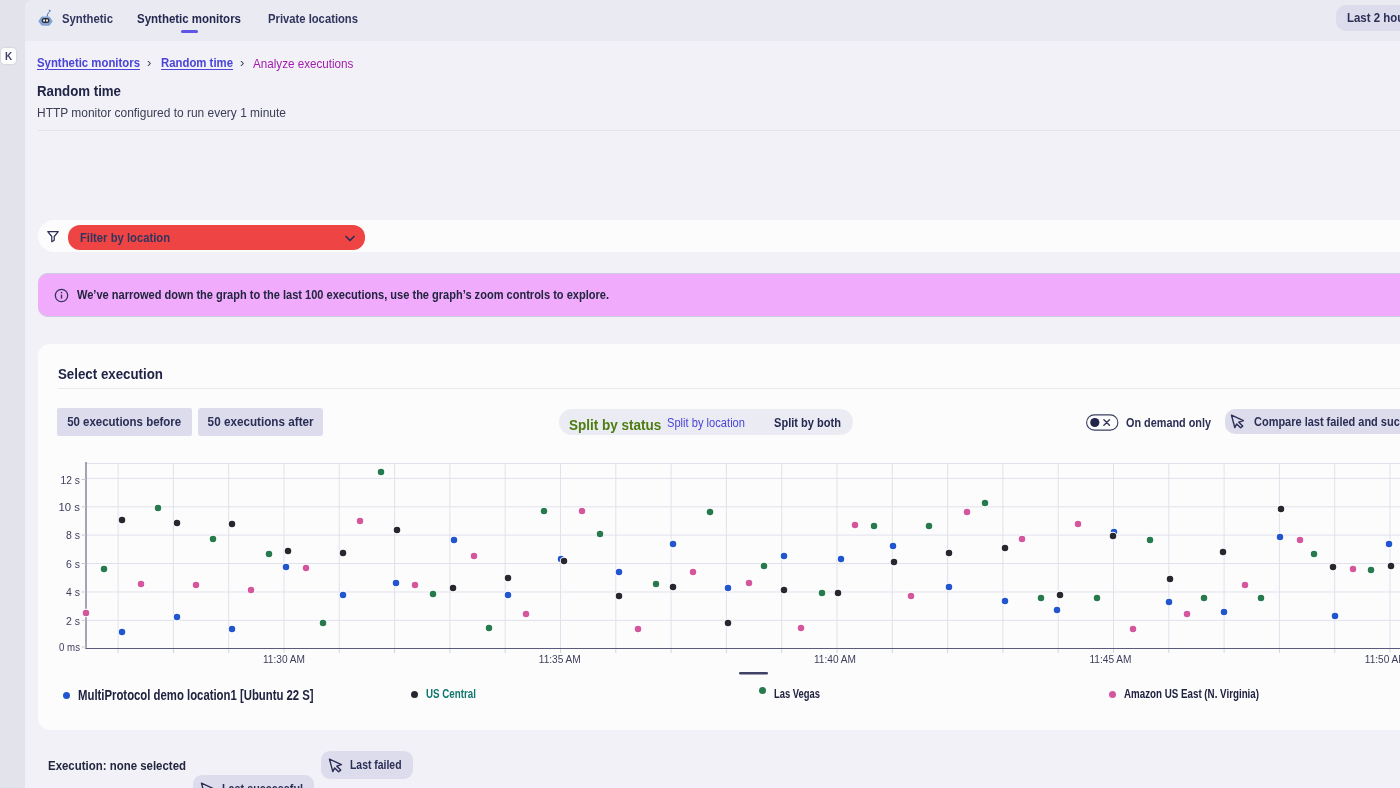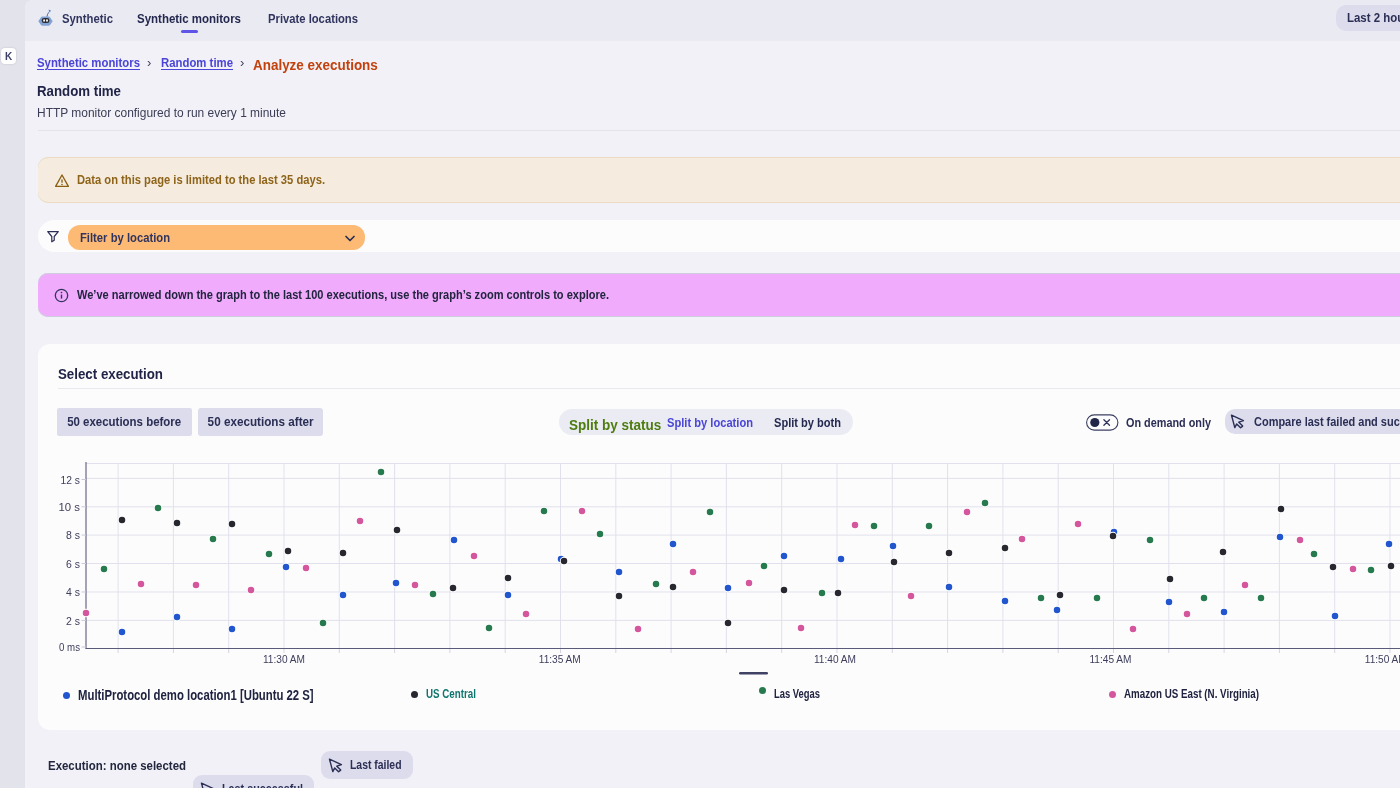--- a/index.html
+++ b/index.html
@@ -30,40 +30,32 @@
   <div class="abs" style="left:156px; top:30px; width:17px; height:3px; border-radius:2px; background:#5e55e7;"></div>
   <div class="abs navtxt" style="left:243px; top:12px;"><span class="fit" id="nav3" style="transform-origin:left center; transform:scaleX(0.8996);">Private locations</span></div>
   <div class="abs pill" style="left:1311px; top:5px; width:130px; height:26px; justify-content:flex-start; padding-left:11px; border-radius:10px;">
       <span class="fit" id="last2h" style="transform-origin:left center; transform:scaleX(0.9149);">Last 2 hours</span>
     </div>
 
   <div class="abs link" style="left:12px; top:56px;"><span class="fit" id="bc1" style="transform-origin:left center; transform:scaleX(0.9097);">Synthetic monitors</span></div>
   <div class="abs" style="left:122px; top:55px; font-size:13px; color:#40435f;">›</div>
   <div class="abs link" style="left:136px; top:56px;"><span class="fit" id="bc2" style="transform-origin:left center; transform:scaleX(0.9092);">Random time</span></div>
   <div class="abs" style="left:215px; top:55px; font-size:13px; color:#40435f;">›</div>
-  <div class="abs" style="left:228px; top:56px; font-size:15px; font-weight:bold; color:#c2410c;"><span class="fit" id="bc3" style="transform-origin:left center; transform:scaleX(0.8964);">Analyze executions</span></div>
+  <div class="abs" style="left:228px; top:56px; font-size:13px; font-weight:normal; color:#a21caf;"><span class="fit" id="bc3" style="transform-origin:left center; transform:scaleX(0.8964);">Analyze executions</span></div>
 
   <div class="abs" style="left:12px; top:83px; font-size:14px; font-weight:bold; color:#212447;"><span class="fit" id="title" style="transform-origin:left center; transform:scaleX(0.9471);">Random time</span></div>
   <div class="abs" style="left:12px; top:106px; font-size:12px; color:#3a3d55;"><span class="fit" id="subtitle" style="transform-origin:left center; transform:scaleX(0.9964);">HTTP monitor configured to run every 1 minute</span></div>
   <div class="abs" style="left:13px; top:129.5px; width:1362px; height:1px; background:#e2e2e8;"></div>
 
-  <div class="abs" style="left:13px; top:157px; width:1362px; height:46px; background:#f5ecdf; box-shadow:inset 0 1px 0 #eadbc2, inset 0 -1px 0 #eadbc2; border-radius:10px 0 0 10px;">
-    <svg class="abs" style="left:16px; top:16px;" width="16" height="16" viewBox="0 0 18 18">
-      <path d="M9 2.2 L16.2 15 L1.8 15 Z" fill="none" stroke="#8a5f12" stroke-width="1.5" stroke-linejoin="round"></path>
-      <line x1="9" y1="7.2" x2="9" y2="11" stroke="#8a5f12" stroke-width="1.5"></line>
-      <circle cx="9" cy="12.9" r="0.9" fill="#8a5f12"></circle>
-    </svg>
-    <div class="abs" style="left:39px; top:16px; font-size:12.5px; font-weight:bold; color:#8f641a;"><span class="fit" id="warn" style="transform-origin:left center; transform:scaleX(0.8948);">Data on this page is limited to the last 35 days.</span></div>
-  </div>
 
   <div class="abs" style="left:13px; top:220px; width:1362px; height:32px; background:#fcfcfd; border-radius:16px 0 0 16px;">
     <svg class="abs" style="left:8px; top:10px;" width="14" height="13" viewBox="0 0 16 16">
       <path d="M1.5 2 L14.5 2 L9.5 8 L9.5 12.5 L6.5 14.5 L6.5 8 Z" fill="none" stroke="#2b2e55" stroke-width="1.5" stroke-linejoin="round"></path>
     </svg>
-    <div class="abs" style="left:30px; top:5px; width:297px; height:25px; background:#fdba74; border-radius:12px;">
+    <div class="abs" style="left:30px; top:5px; width:297px; height:25px; background:#ef4444; border-radius:12px;">
       <div class="abs" style="left:12px; top:5.5px; font-size:12.5px; font-weight:bold; color:#31355e;"><span class="fit" id="filter" style="transform-origin:left center; transform:scaleX(0.8999);">Filter by location</span></div>
       <svg class="abs" style="left:276px; top:8.5px;" width="12" height="9" viewBox="0 0 12 9">
           <path d="M2 2.5 L6 6.5 L10 2.5" fill="none" stroke="#2b2e55" stroke-width="1.7" stroke-linecap="round" stroke-linejoin="round"></path>
         </svg>
     </div>
   </div>
 
   <div class="abs" style="left:13px; top:273px; width:1362px; height:44px; background:#f0abfc; box-shadow:inset 0 1px 0 #cdcddf, inset 0 -1px 0 #cdcddf; border-radius:10px 0 0 10px;">
     <svg class="abs" style="left:16px; top:15px;" width="15" height="15" viewBox="0 0 16 16">
       <circle cx="8" cy="8" r="6.6" fill="none" stroke="#33365c" stroke-width="1.4"></circle>
@@ -79,21 +71,21 @@
   </div>
 
   <div class="abs pill" style="left:32px; top:408px; width:135px; height:28px; border-radius:2px;">
       <span class="fit" id="b1" style="transform-origin:center center; transform:scaleX(0.9167);">50 executions before</span>
     </div>
   <div class="abs pill" style="left:173px; top:408px; width:125px; height:28px; border-radius:3px;">
       <span class="fit" id="b2" style="transform-origin:center center; transform:scaleX(0.9360);">50 executions after</span>
     </div>
   <div class="abs" style="left:534px; top:408.5px; width:294px; height:26px; background:#ebebf3; border-radius:13px;"></div>
   <div class="abs" style="left:544px; top:416px; font-size:15px; font-weight:bold; color:#4d7c0f;"><span class="fit" id="s1" style="transform-origin:left center; transform:scaleX(0.9012);">Split by status</span></div>
-  <div class="abs" style="left:642px; top:416px; font-size:12.5px; font-weight:bold; color:#4a45d6;"><span class="fit" id="s2" style="transform-origin:left center; transform:scaleX(0.8908);">Split by location</span></div>
+  <div class="abs" style="left:642px; top:416px; font-size:12.5px; font-weight:normal; color:#4a45d6;"><span class="fit" id="s2" style="transform-origin:left center; transform:scaleX(0.8908);">Split by location</span></div>
   <div class="abs" style="left:749px; top:416px; font-size:12.5px; font-weight:bold; color:#24284f;"><span class="fit" id="s3" style="transform-origin:left center; transform:scaleX(0.8852);">Split by both</span></div>
 
   <svg class="abs" style="left:1061px; top:414px;" width="33" height="17" viewBox="0 0 33 17">
     <rect x="0.6" y="0.85" width="31.3" height="15.3" rx="7.65" fill="none" stroke="#3c3f63" stroke-width="1.1"></rect>
     <circle cx="8.8" cy="8.5" r="4.6" fill="#22254a"></circle>
     <path d="M17.9 5.7 L23.5 11.3 M23.5 5.7 L17.9 11.3" stroke="#32355c" stroke-width="1.3" stroke-linecap="round"></path>
   </svg>
   <div class="abs" style="left:1101px; top:416px; font-size:12.5px; font-weight:bold; color:#2b2e55;"><span class="fit" id="ondemand" style="transform-origin:left center; transform:scaleX(0.8679);">On demand only</span></div>
   <div class="abs pill" style="left:1200px; top:409px; width:260px; height:25px; border-radius:10px; justify-content:flex-start; padding-left:5px;">
     <svg width="16" height="17" viewBox="0 0 16 17" style="margin-right:8px; flex:none;">

